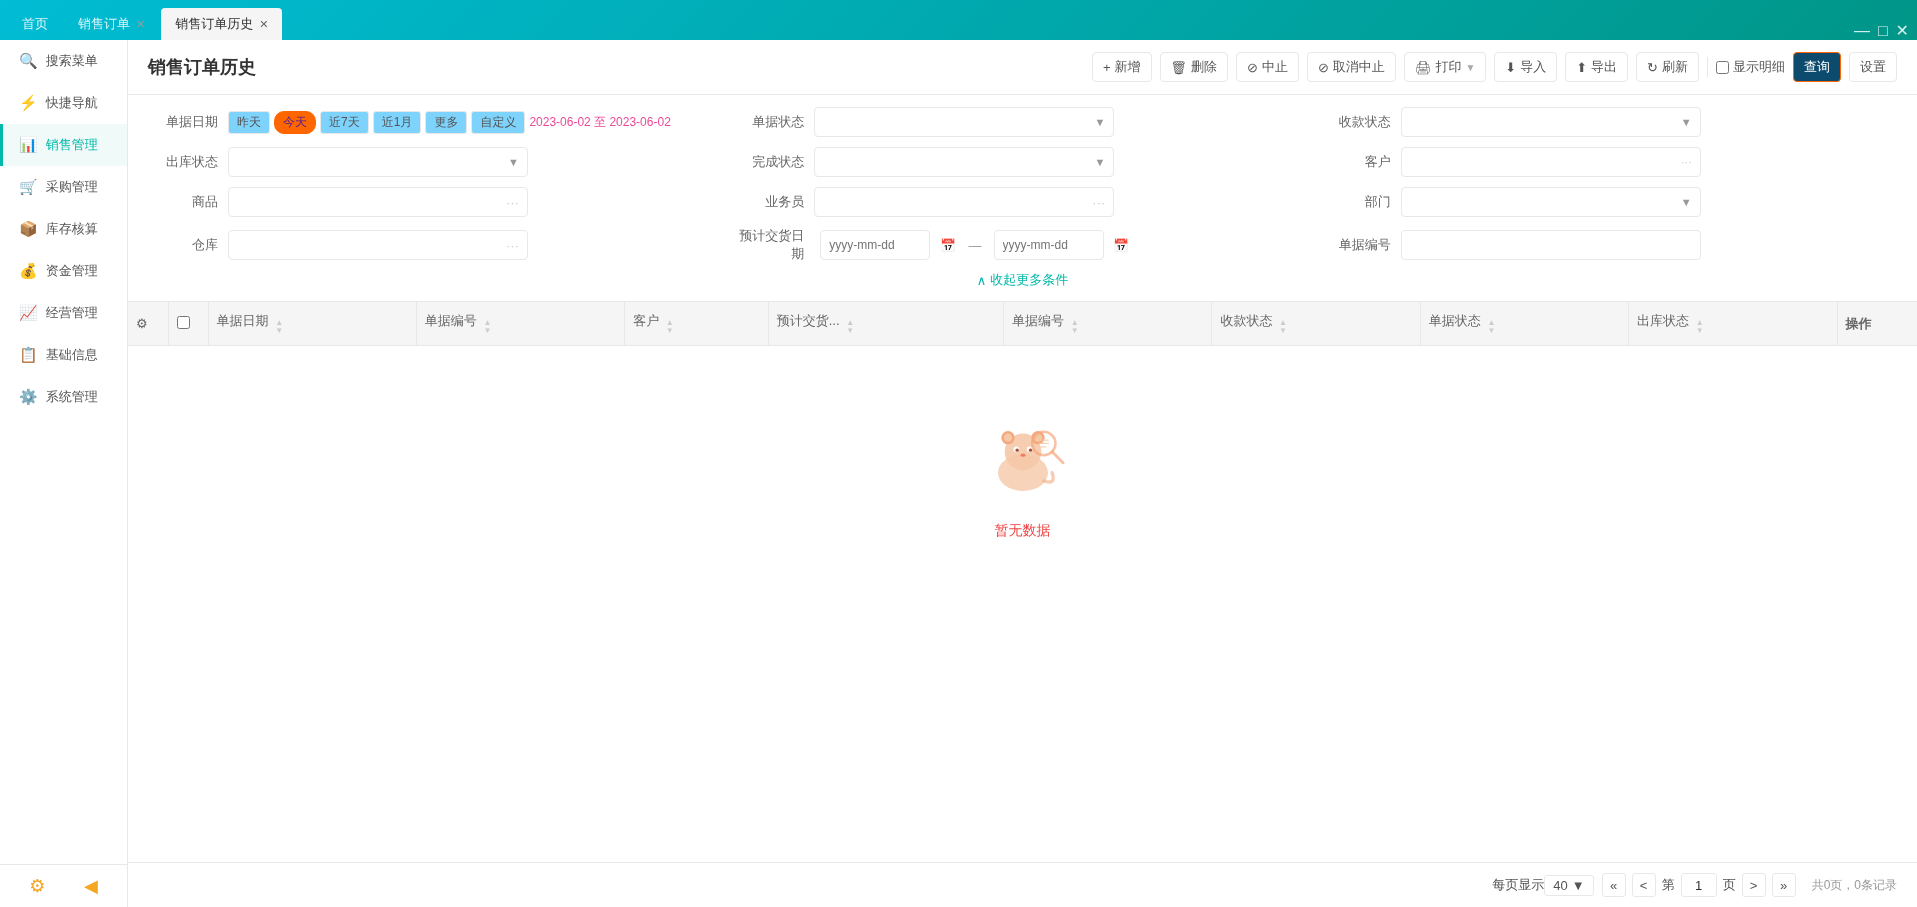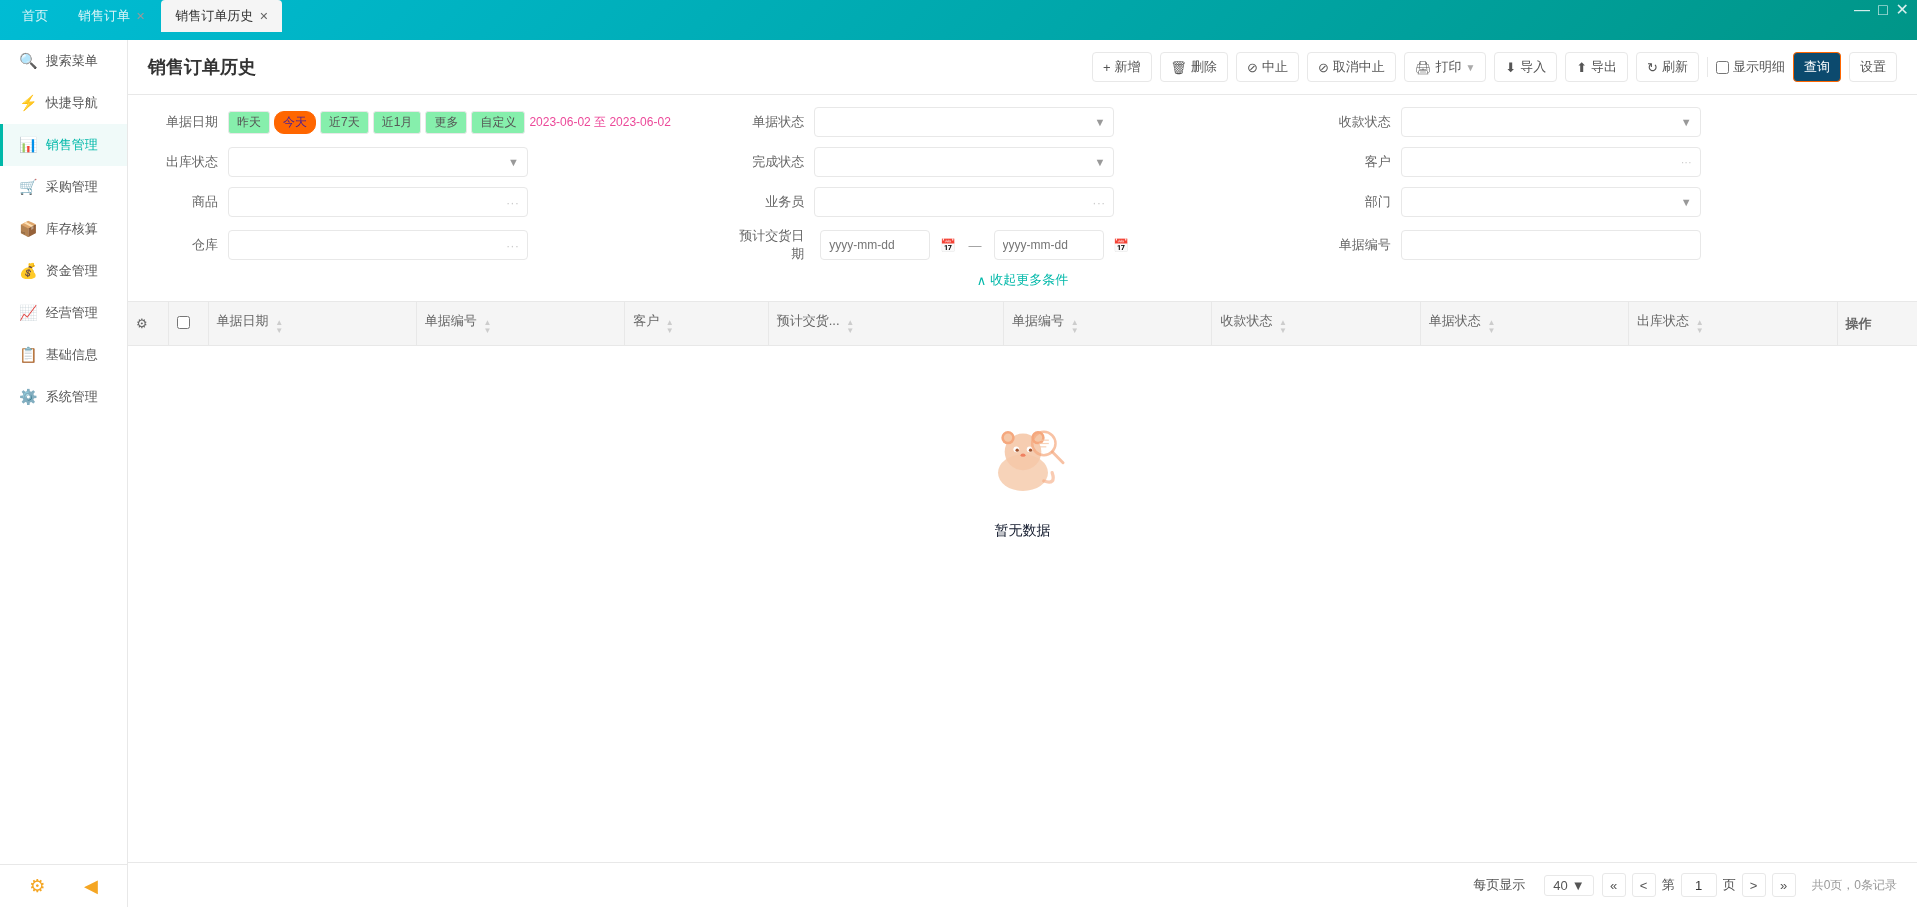--- a/index.html
+++ b/index.html
@@ -3,21 +3,21 @@
   <meta charset="utf-8">
   <style>
     * { box-sizing: border-box; margin: 0; padding: 0; font-family: 'Microsoft YaHei', Arial, sans-serif; font-size: 13px; }
     body { display: flex; flex-direction: column; height: 907px; width: 1917px; overflow: hidden; background: #f5f5f5; }
 
     
     .top-bar {
       height: 40px;
       background: linear-gradient(135deg, #00bcd4, #009688);
       display: flex;
-      align-items: flex-start;
+      align-items: flex-end;
       padding: 0 8px;
       gap: 2px;
       flex-shrink: 0;
     }
     .top-bar-tab {
       height: 32px;
       padding: 0 14px;
       border-radius: 4px 4px 0 0;
       display: flex;
       align-items: center;
@@ -148,21 +148,21 @@
       align-items: center;
       gap: 4px;
     }
     .date-quick-btn {
       padding: 2px 8px;
       border: 1px solid #e8e8e8;
       border-radius: 3px;
       cursor: pointer;
       color: #555;
       font-size: 12px;
-      background: #86efac;
+      background: #7dd3fc;
     }
     .date-quick-btn.active {
       background: #ff6600;
       color: #4c1d95;
       border-color: #ff6600;
       border-radius: 10px;
     }
     .date-range-text { color: #ec4899; font-size: 12px; margin-left: 4px; }
     .filter-select {
       width: 220px;
@@ -265,37 +265,37 @@
       align-items: center;
       justify-content: center;
       padding: 60px 0;
       color: #999;
     }
     .empty-icon {
       width: 100px;
       height: 100px;
       margin-bottom: 16px;
     }
-    .empty-text { font-size: 14px; color: #0f172a; }
+    .empty-text { font-size: 14px; color: #ef4444; }
 
     
     .footer {
       background: #fff;
       border-top: 1px solid #e8e8e8;
       padding: 10px 20px;
       display: flex;
       align-items: center;
       justify-content: flex-end;
       gap: 8px;
       flex-shrink: 0;
     }
     .page-size-select {
       display: flex;
       align-items: center;
-      gap: 19px;
+      gap: 0;
       color: #555;
     }
     .page-size-box {
       border: 1px solid #e8e8e8;
       border-radius: 3px;
       padding: 2px 8px;
       display: flex;
       align-items: center;
       gap: 4px;
       cursor: pointer;

